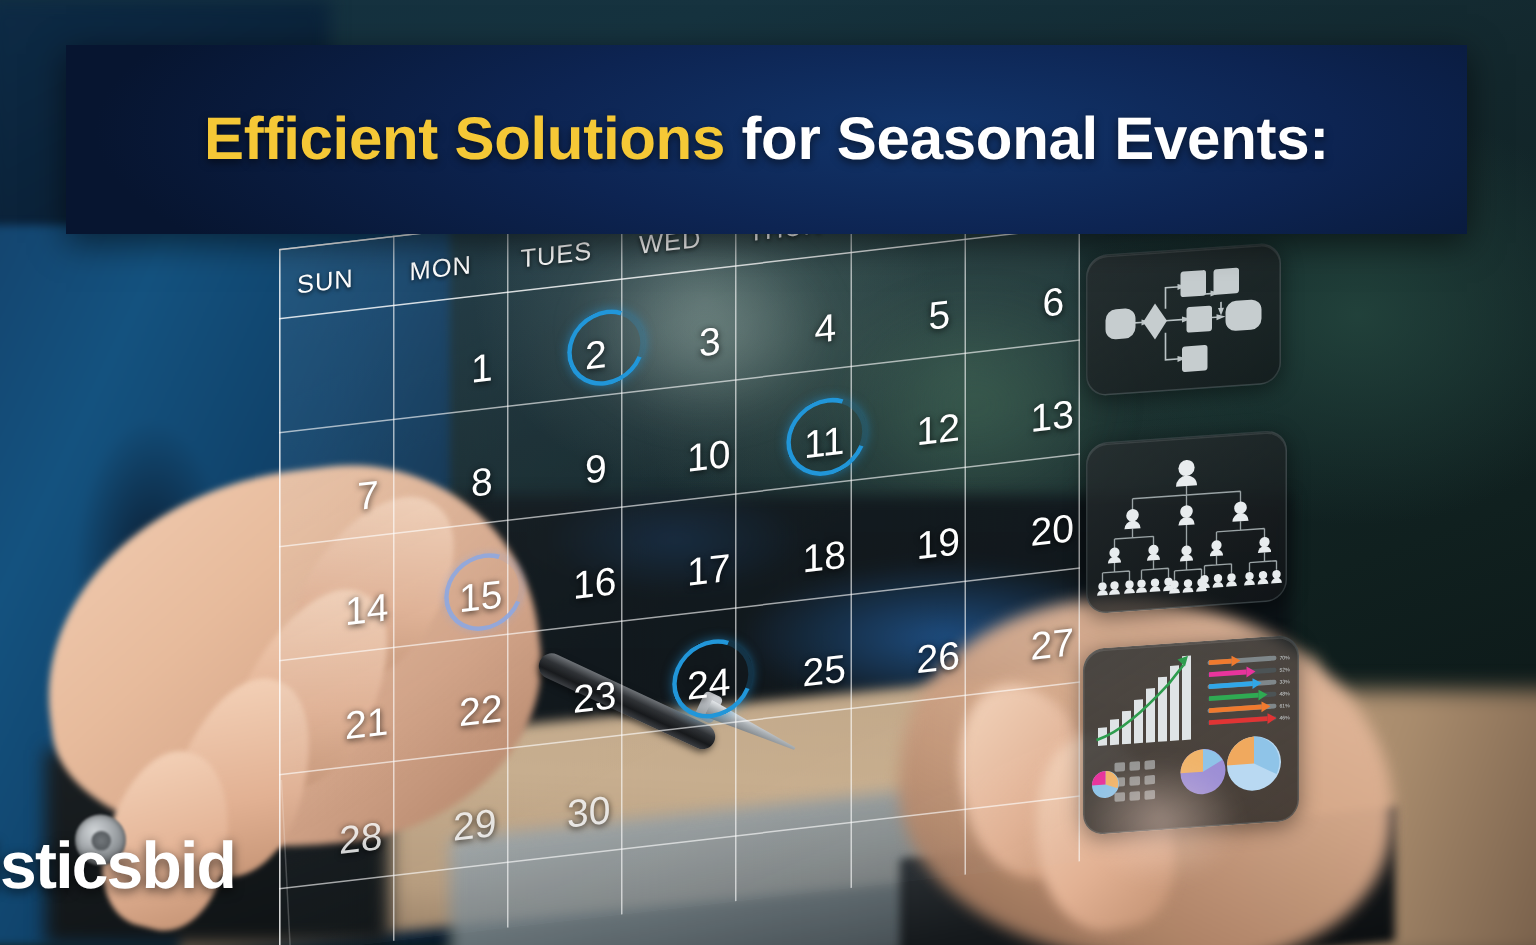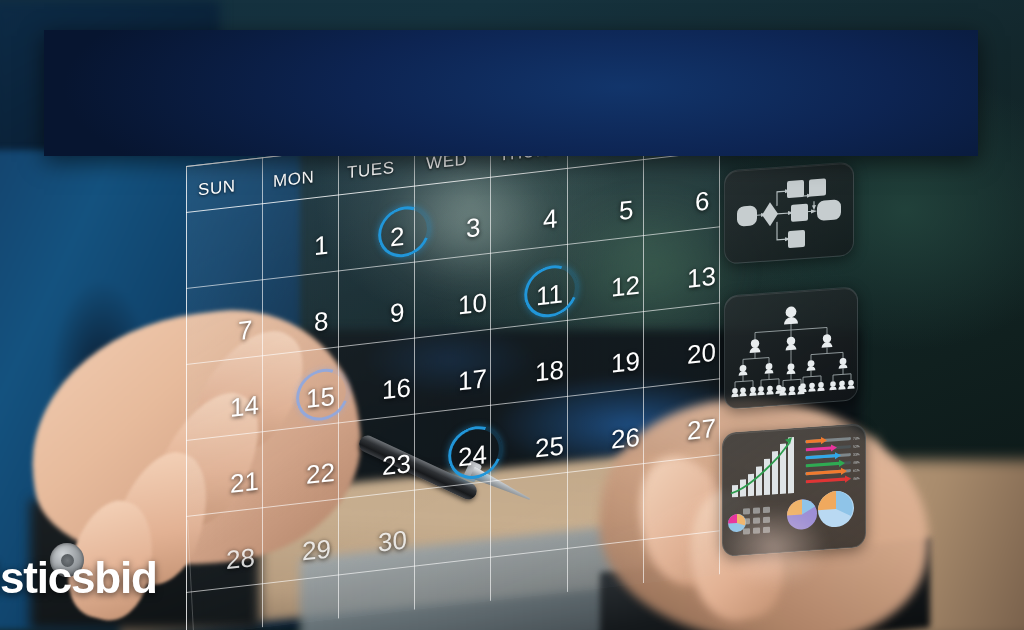--- a/index.html
+++ b/index.html
@@ -532,19 +532,20 @@
       <g>
         <circle cx="14" cy="90" r="9" fill="#8fc4e8"></circle>
         <path d="M14 90 L14 81 A9 9 0 0 1 22 93 Z" fill="#f0b46a"></path>
         <path d="M14 90 L5 90 A9 9 0 0 1 14 81 Z" fill="#e8349c"></path>
       </g>
     </svg>
   </div>
   <div class="dash-glow"></div>
 
   <div id="banner">
+    <div class="t-line"><span class="t-accent">Efficient Solutions</span><span> for Seasonal Events:</span></div>
   </div>
 
   <div class="seam"></div>
   <div class="wm-btn"></div>
   <div id="watermark">jisticsbid</div>
 
 </div>
 
 </body></html>

